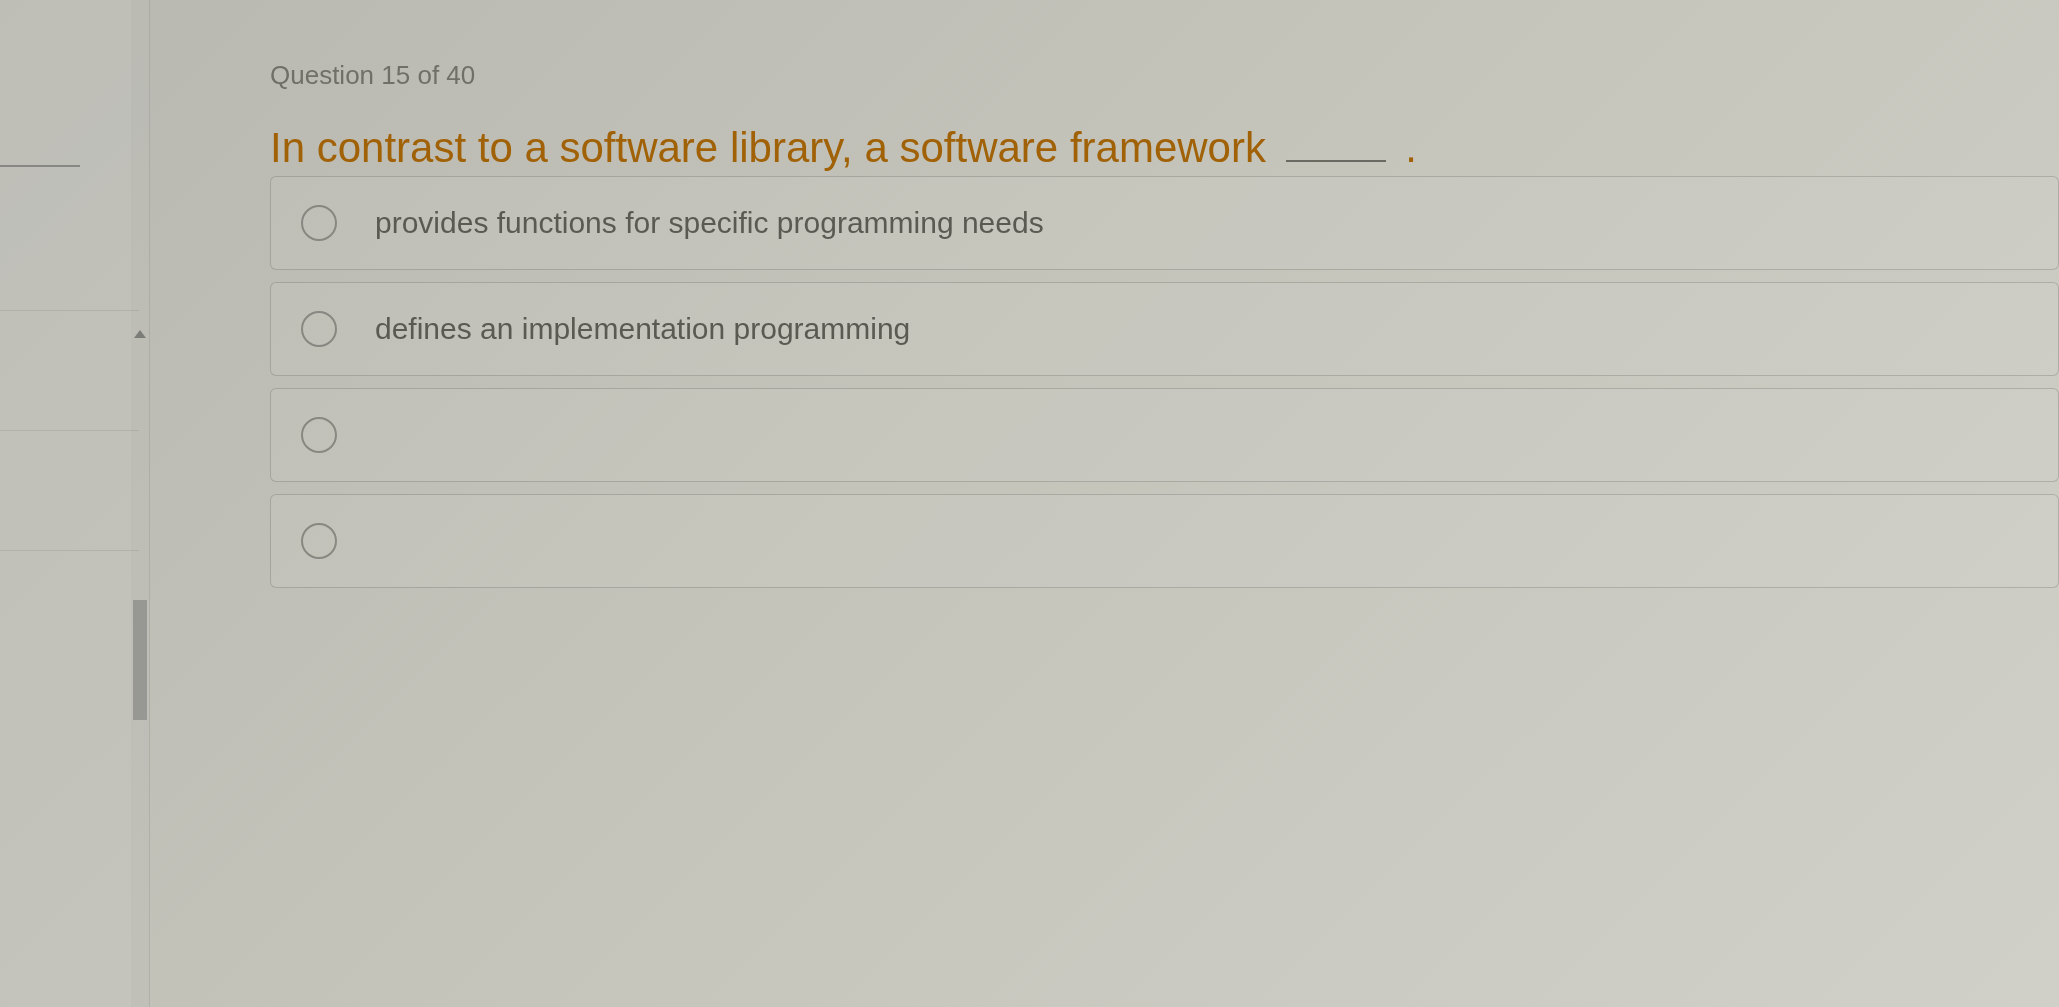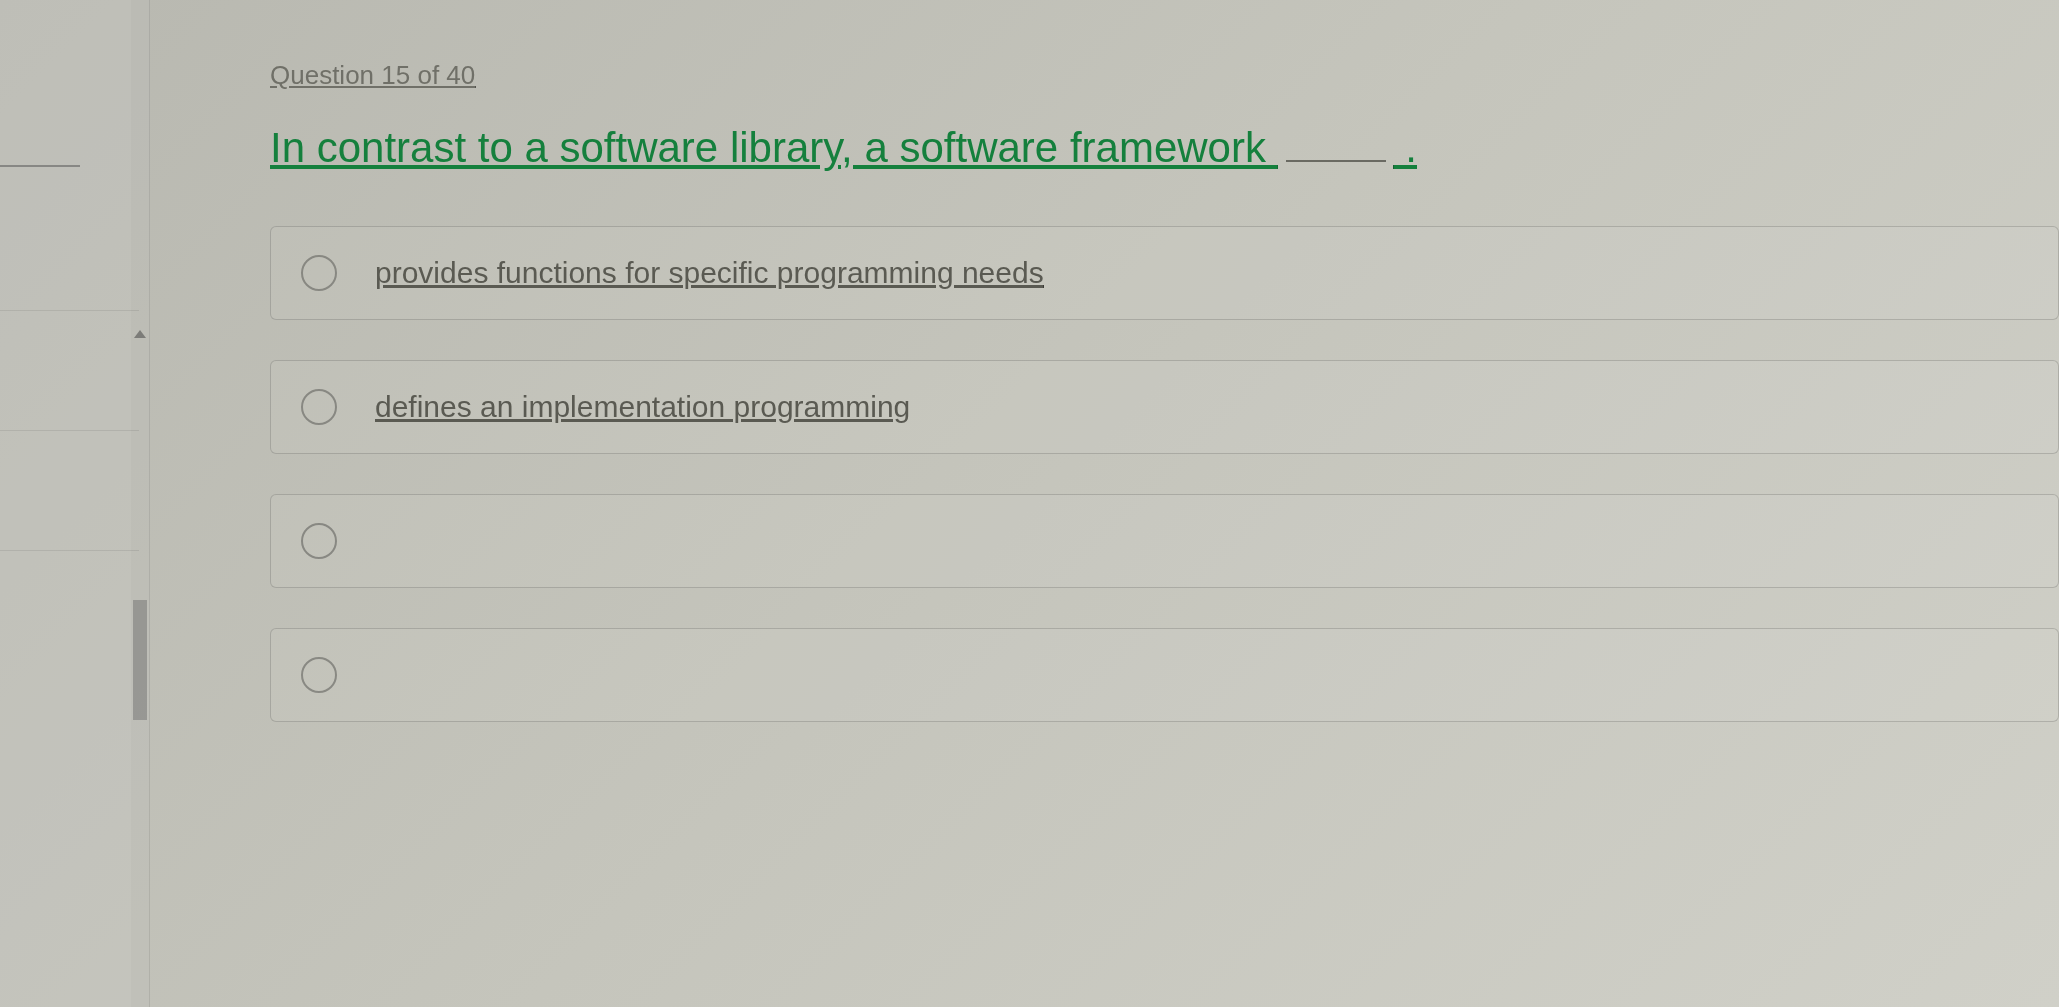--- a/index.html
+++ b/index.html
@@ -1,19 +1,18 @@
 <!DOCTYPE html>
 <html><head>
   <meta charset="utf-8">
   <style>
     * {
       margin: 0;
       padding: 0;
       box-sizing: border-box;
-      text-decoration: underline;
     }
     body {
       font-family: 'Segoe UI', Tahoma, Geneva, Verdana, sans-serif;
       background: linear-gradient(135deg, #b8b8b0 0%, #c5c5bc 50%, #d0d0c8 100%);
       width: 2059px;
       height: 1007px;
       display: flex;
       overflow: hidden;
     }
     .sidebar {
@@ -70,35 +69,34 @@
       position: relative;
     }
     .question-counter {
       font-size: 26px;
       color: #707068;
       font-weight: 400;
       margin-bottom: 30px;
     }
     .question-text {
       font-size: 42px;
-      color: #15803d;
+      color: #a16207;
       font-weight: 300;
-      margin-bottom: 50px;
       line-height: 1.3;
     }
     .question-blank {
       display: inline-block;
       border-bottom: 2px solid #6a6a62;
       width: 100px;
       margin: 0 8px;
     }
     .options-container {
       display: flex;
       flex-direction: column;
-      gap: 40px;
+      gap: 12px;
       padding-right: 0;
     }
     .option {
       display: flex;
       align-items: center;
       padding: 28px 30px;
       border: 1px solid rgba(100,100,95,0.3);
       border-radius: 6px;
       background: rgba(255,255,255,0.05);
       cursor: pointer;

